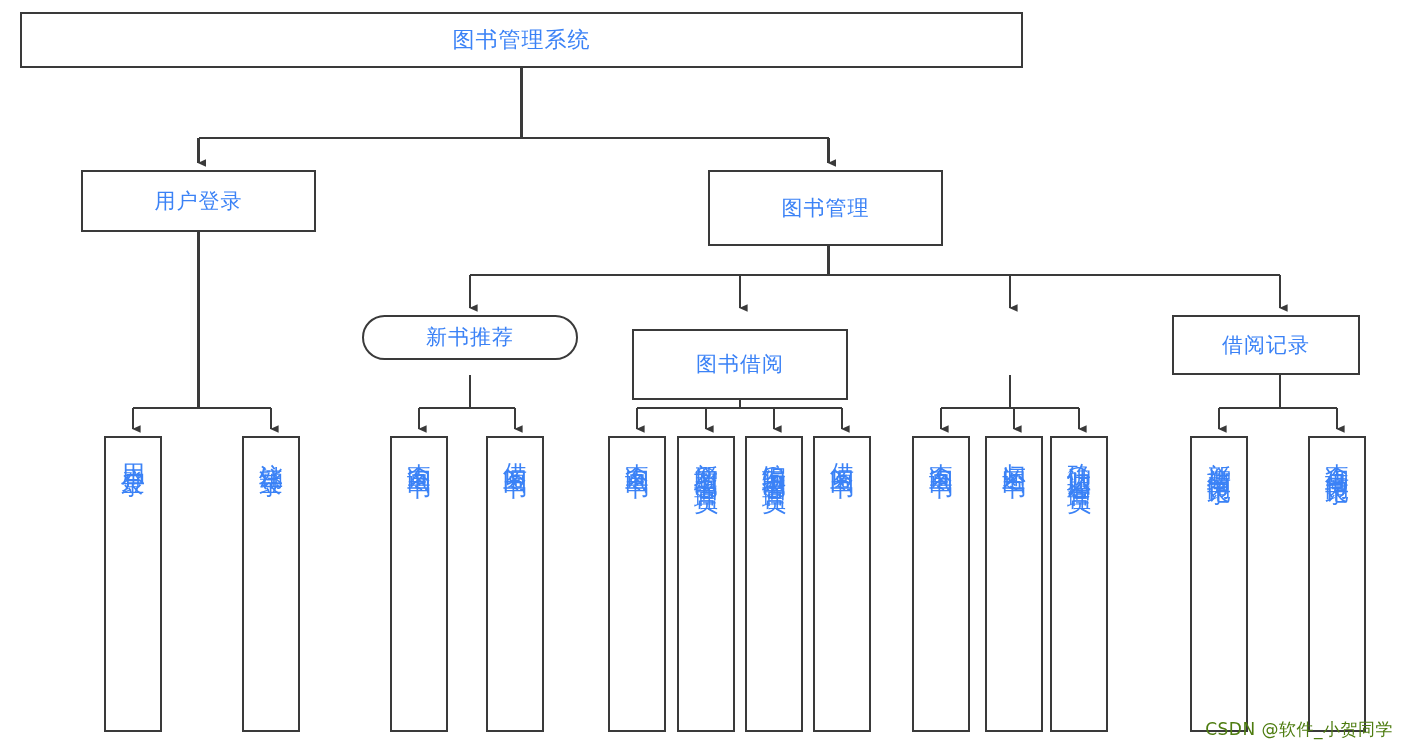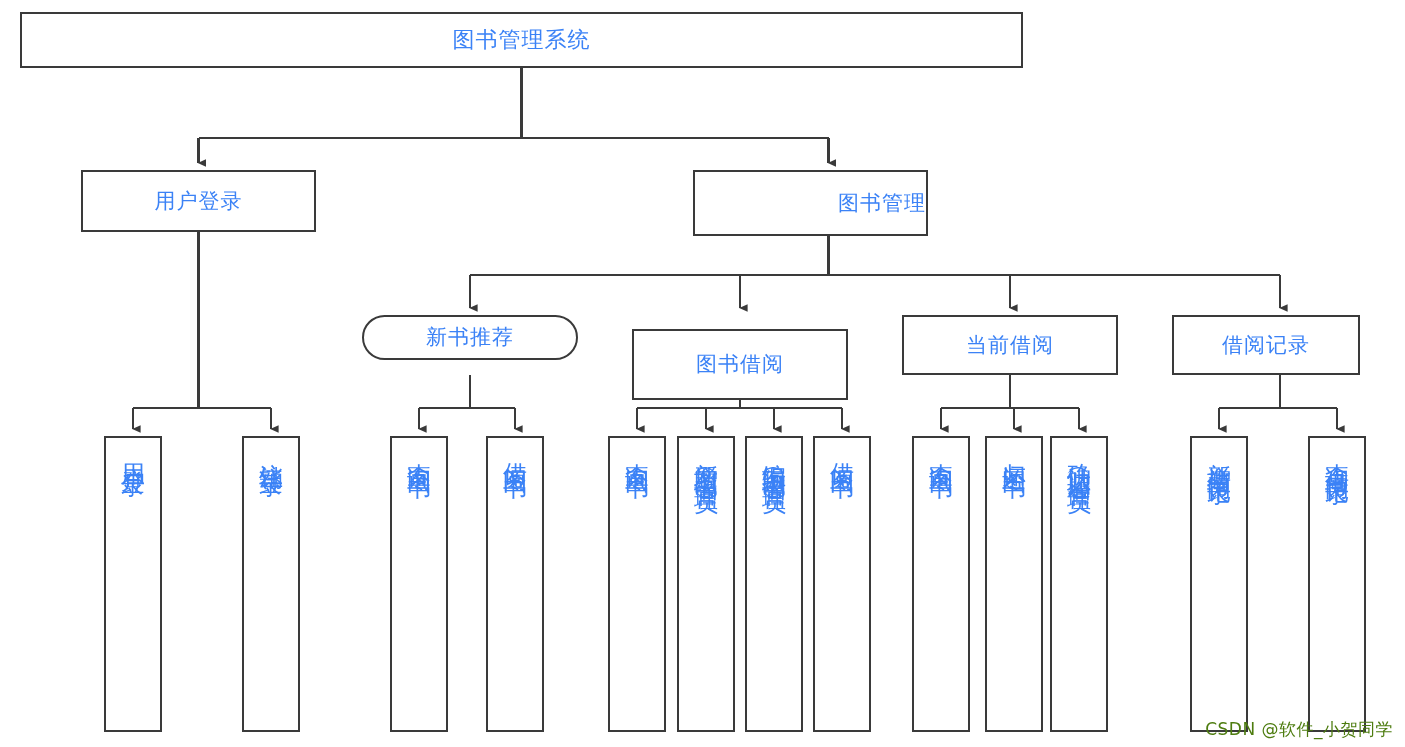--- a/index.html
+++ b/index.html
@@ -115,32 +115,29 @@
     </g>
   </svg>
 
   <div class="node h root" style="left: 20px; top: 12px; width: 1003px; height: 56px;">
     <span class="label">图书管理系统</span>
   </div>
 
   <div class="node h" style="left: 81px; top: 170px; width: 235px; height: 62px;">
     <span class="label">用户登录</span>
   </div>
-  <div class="node h" style="left: 693px; top: 170px; width: 235px; height: 66px; justify-content: flex-end;">
+  <div class="node h" style="left: 708px; top: 170px; width: 235px; height: 76px;">
     <span class="label">图书管理</span>
   </div>
 
   <div class="node h" style="left: 362px; top: 315px; width: 216px; height: 45px; border-radius: 24px;">
     <span class="label">新书推荐</span>
   </div>
   <div class="node h" style="left: 632px; top: 309px; width: 216px; height: 71px; margin-top: 20px;">
     <span class="label">图书借阅</span>
-  </div>
-  <div class="node h" style="left: 902px; top: 315px; width: 216px; height: 60px;">
-    <span class="label">当前借阅</span>
   </div>
   <div class="node h" style="left: 1172px; top: 315px; width: 188px; height: 60px;">
     <span class="label">借阅记录</span>
   </div>
 
   <div class="node v" style="left: 104px; top: 436px; width: 58px; height: 296px;">
     <span class="label">用户登录</span>
   </div>
   <div class="node v" style="left: 242px; top: 436px; width: 58px; height: 296px;">
     <span class="label">注销登录</span>

